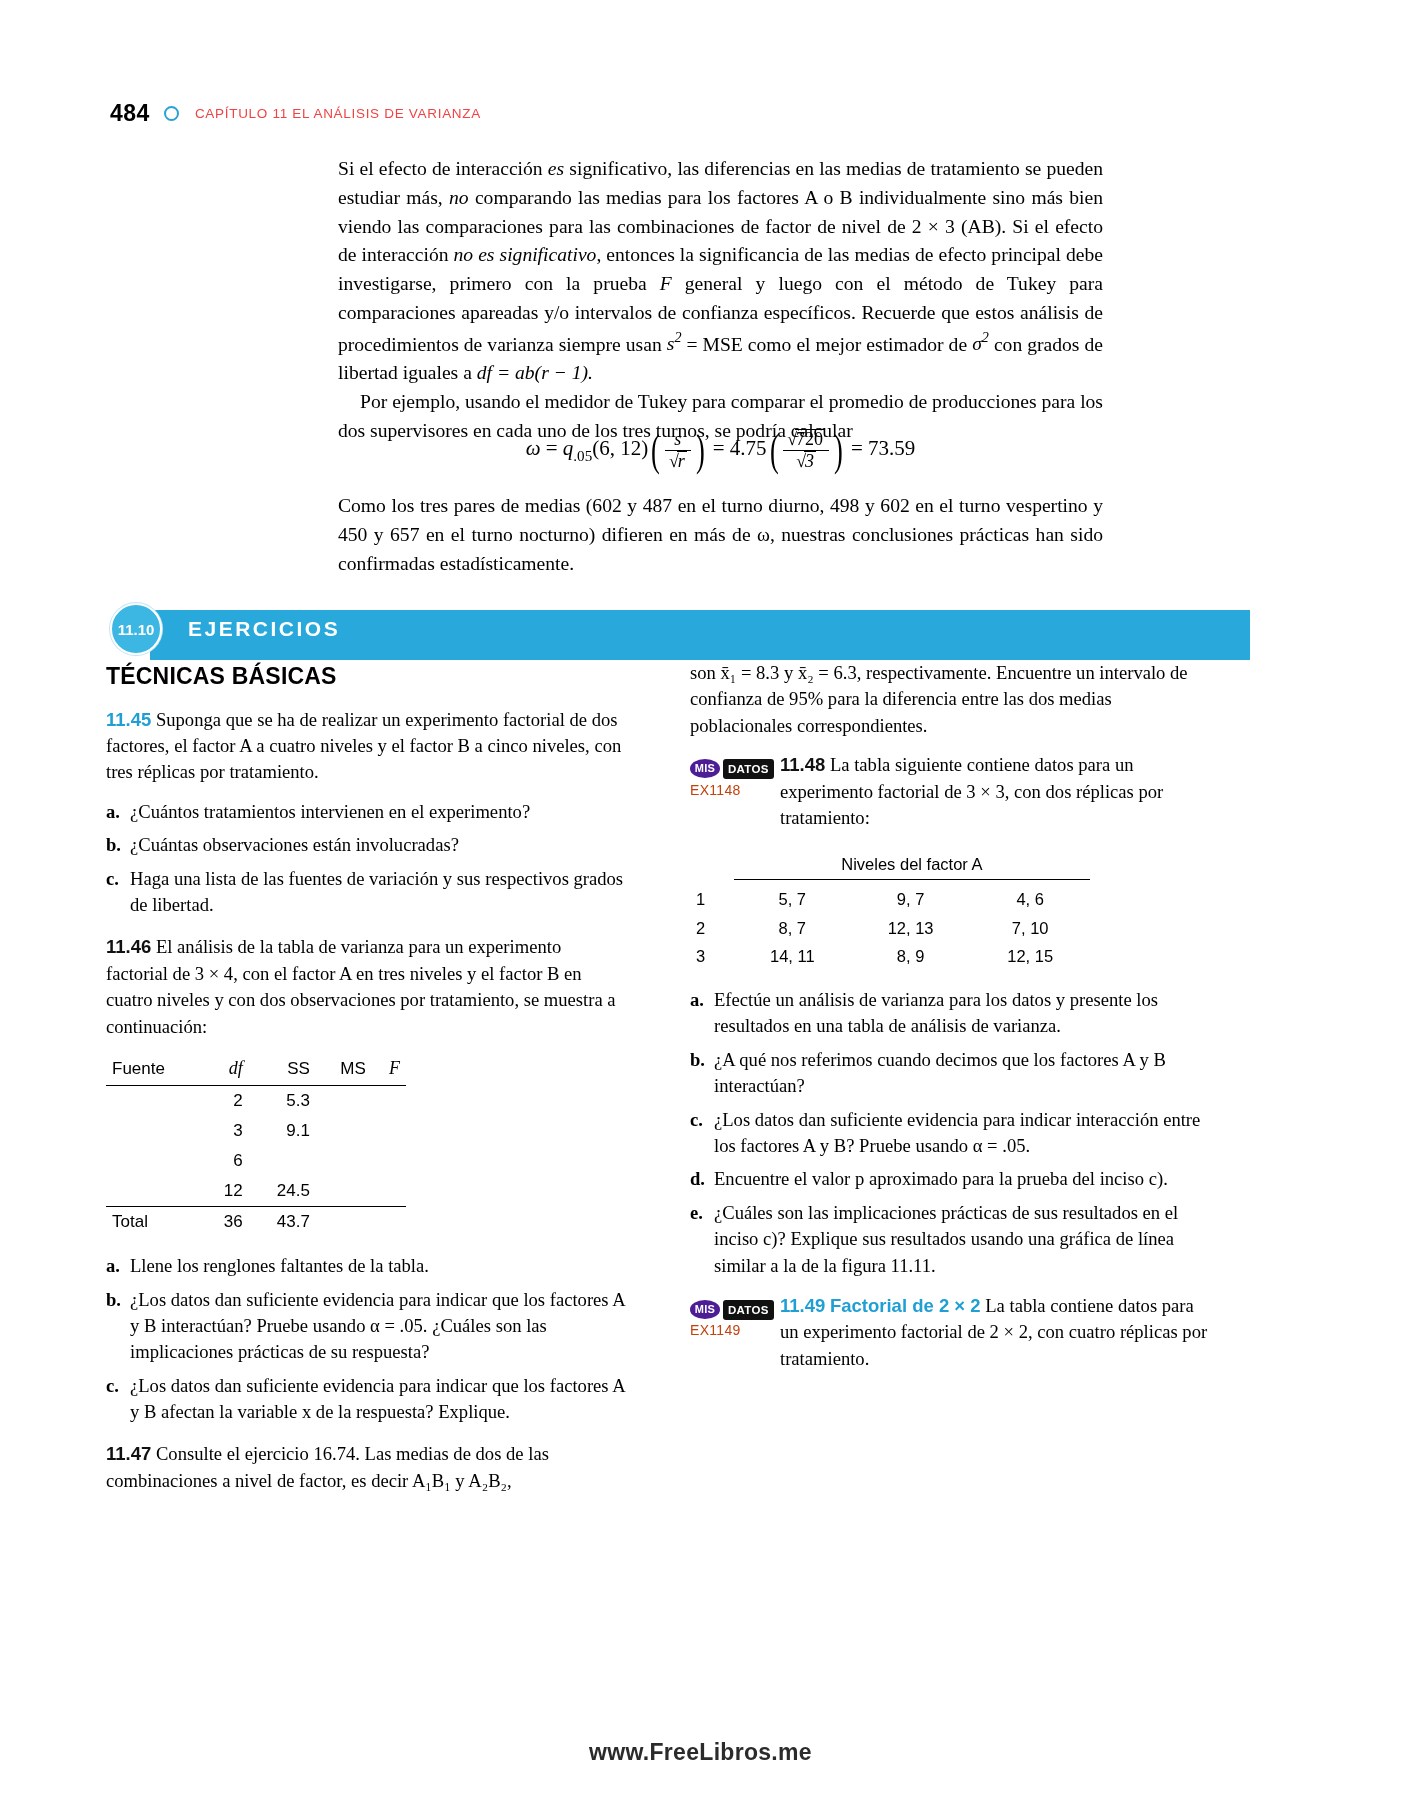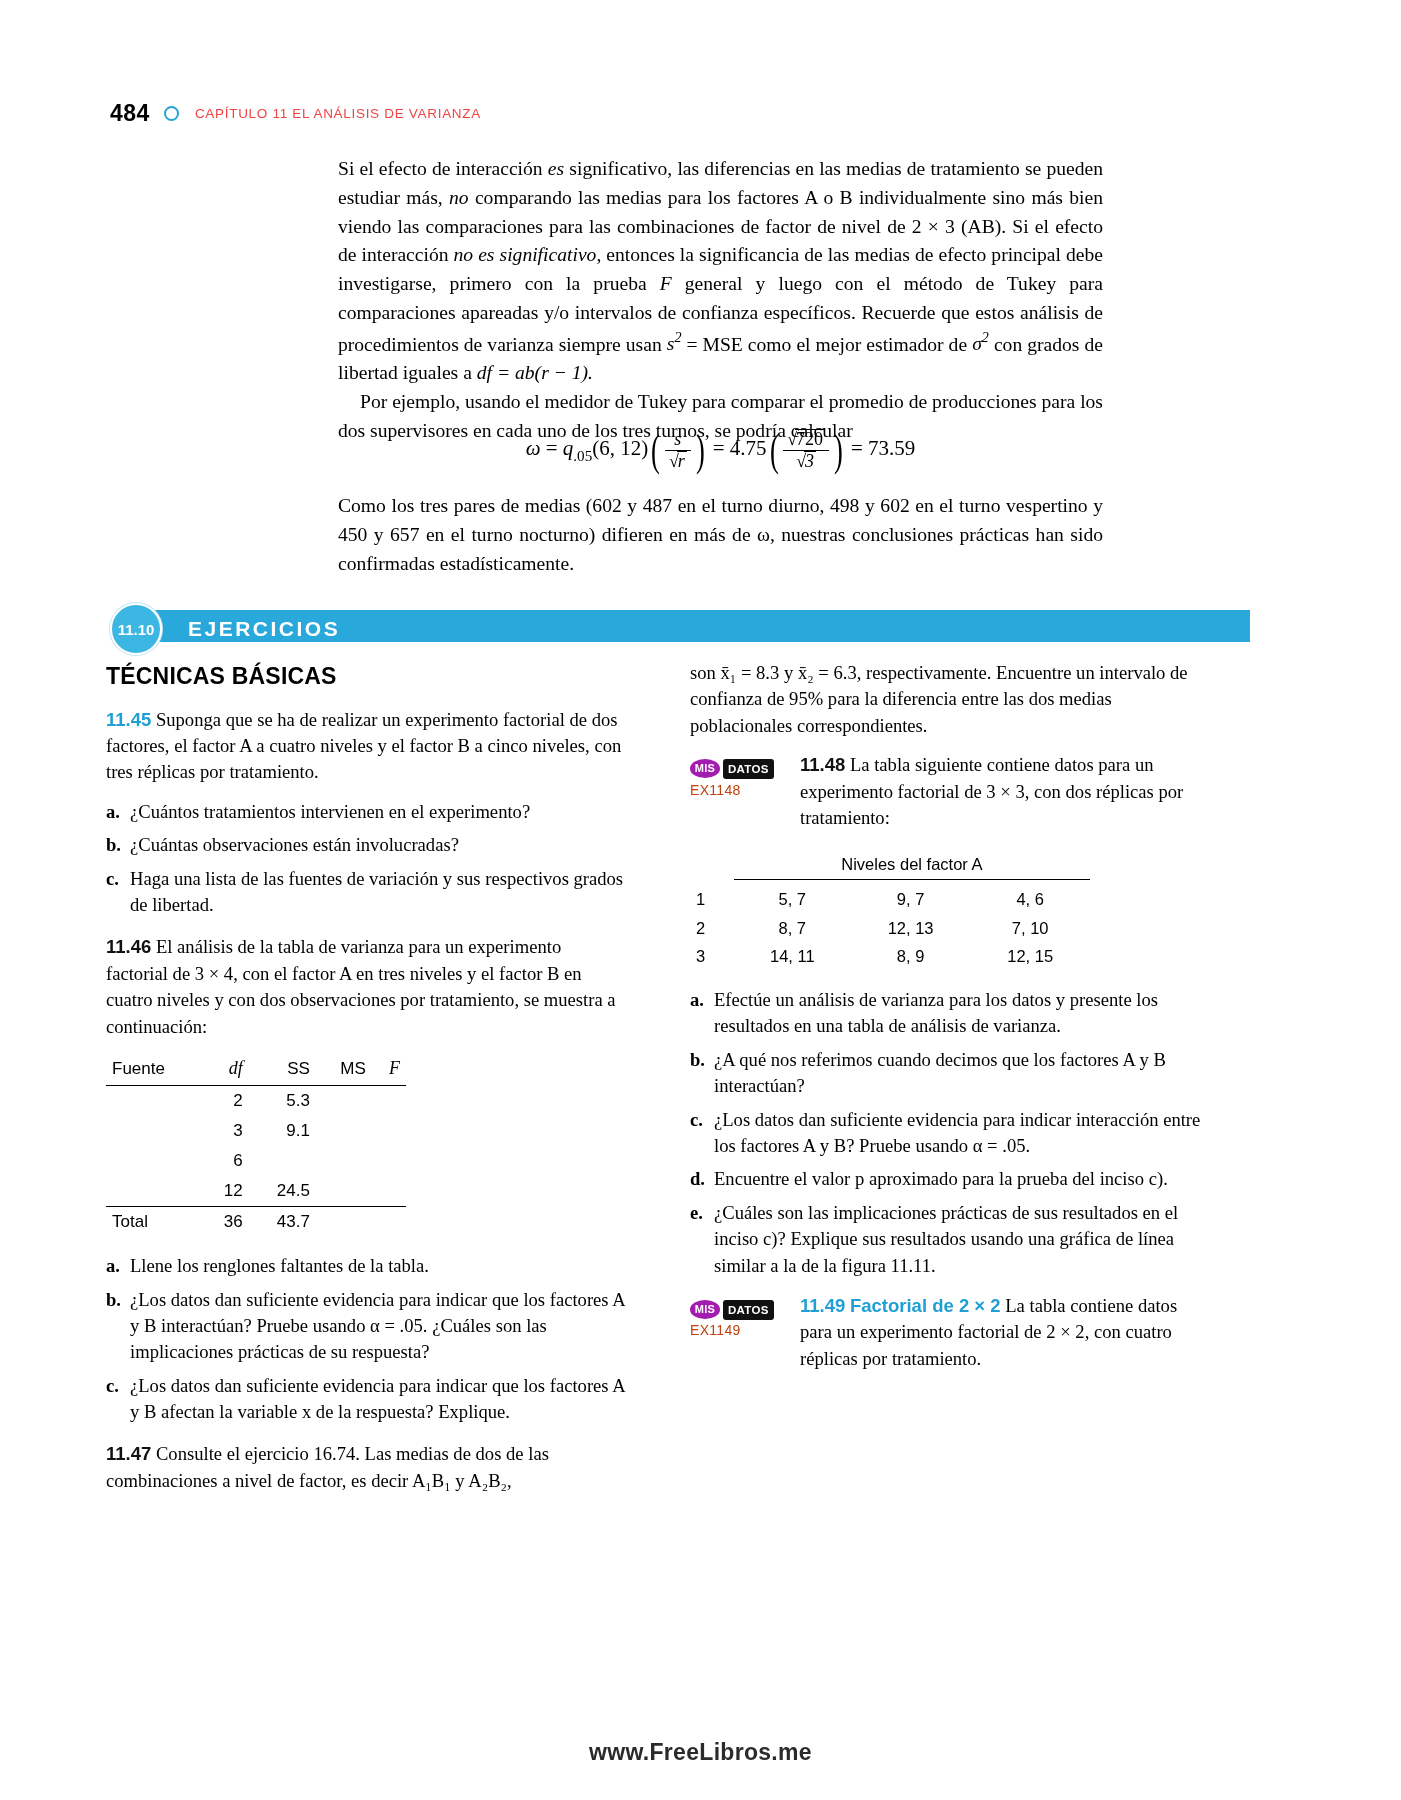--- a/index.html
+++ b/index.html
@@ -109,21 +109,21 @@
     line-height: 1.47;
     text-align: justify;
   }
 
   
   .banner {
     position: absolute;
     top: 610px;
     left: 150px;
     width: 1100px;
-    height: 32px;
+    height: 50px;
     background: #29a8dc;
   }
   .banner-label {
     position: absolute;
     left: 38px;
     top: 7px;
     font-family: "Liberation Sans", sans-serif;
     font-weight: bold;
     font-size: 21px;
     color: #ffffff;
@@ -229,21 +229,21 @@
   .datatab tbody tr:first-child td { padding-top: 8px; }
 
   
   .mis {
     display: inline-flex;
     align-items: center;
     gap: 3px;
     vertical-align: middle;
   }
   .mis .bubble {
-    background: #a21caf;
+    background: #4c1d95;
     color: #fff;
     font-family: "Liberation Sans", sans-serif;
     font-weight: bold;
     font-size: 11px;
     border-radius: 50%;
     width: 30px;
     height: 19px;
     display: flex;
     align-items: center;
     justify-content: center;
@@ -268,21 +268,21 @@
   .misblock {
     display: flex;
     gap: 12px;
     margin: 0 0 13px 0;
   }
   .misblock .iconcol {
     width: 78px;
     flex: 0 0 78px;
     padding-top: 2px;
   }
-  .misblock .bodycol { flex: 1; margin-left: 20px; }
+  .misblock .bodycol { flex: 1; }
 
   
   .footer {
     position: absolute;
     bottom: 34px;
     left: 0;
     width: 100%;
     text-align: center;
     font-family: "Liberation Sans", sans-serif;
     font-size: 23px;

